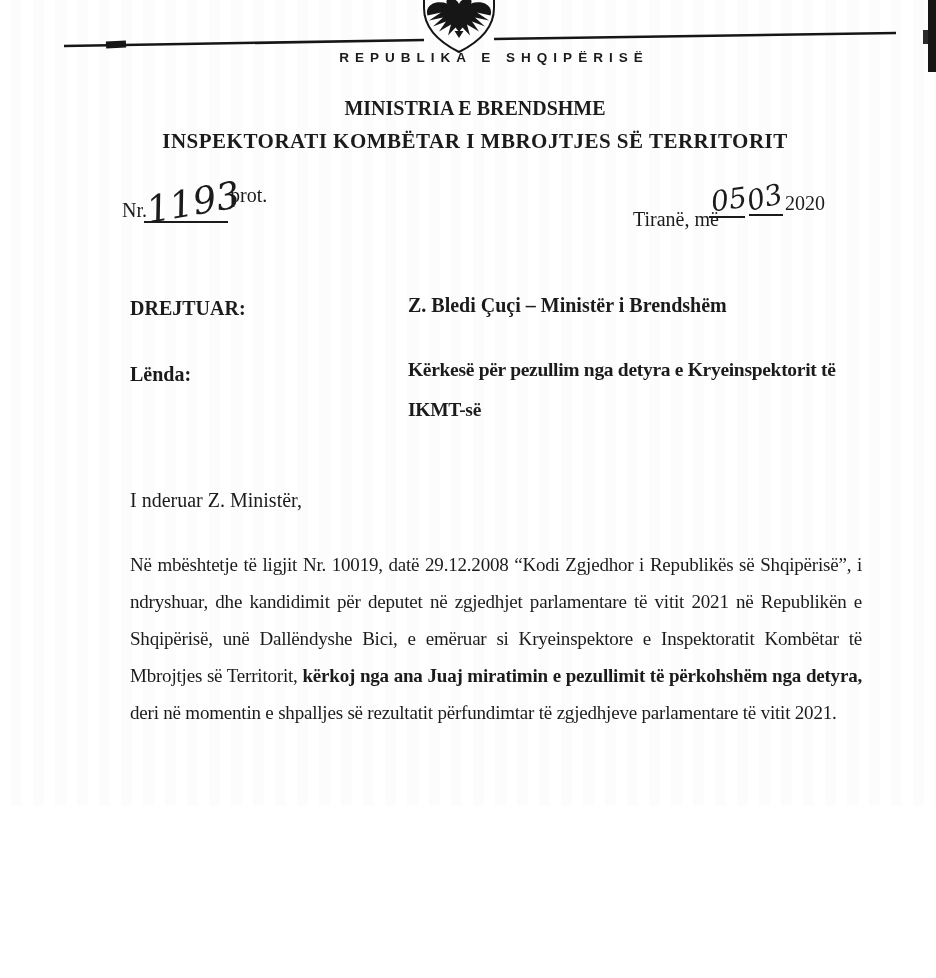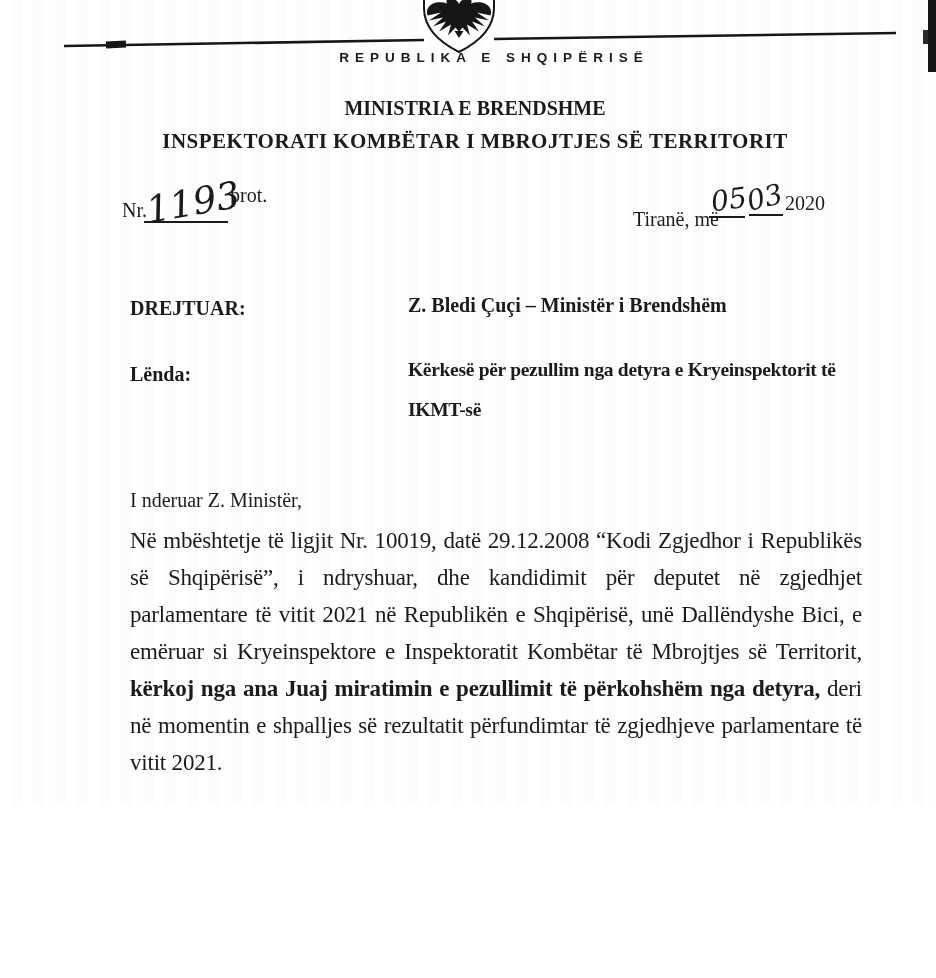--- a/index.html
+++ b/index.html
@@ -25,22 +25,22 @@
   .bold{font-weight:bold;}
   .hand{
     font-family:"DejaVu Serif",serif;font-style:italic;
     color:#1b1b1b;
   }
   .hw-nr{top:181px;left:146px;font-size:37px;transform:rotate(-10deg);}
   .hw-day{top:183px;left:711px;font-size:28px;transform:rotate(-8deg);}
   .hw-month{top:181px;left:747px;font-size:28px;transform:rotate(-14deg);}
   .uline{height:2px;background:#1b1b1b;}
   .body-par{
-    top:522px;left:130px;width:732px;
-    font-size:23px;line-height:37px;letter-spacing:-0.2px;
+    top:546px;left:130px;width:732px;
+    font-size:19px;line-height:37px;letter-spacing:-0.2px;
     text-align:justify;
   }
   .italic{font-style:italic;}
   .kryetitle{
     top:911px;left:440px;
     font-weight:bold;font-size:19px;letter-spacing:5.5px;
   }
   .dot{width:3px;height:3px;background:#3a3a3a;border-radius:50%;}
   .edgebar{left:928px;top:0;width:8px;height:72px;background:#161616;}
   .edgenub{left:923px;top:30px;width:5px;height:14px;background:#2a2a2a;}

